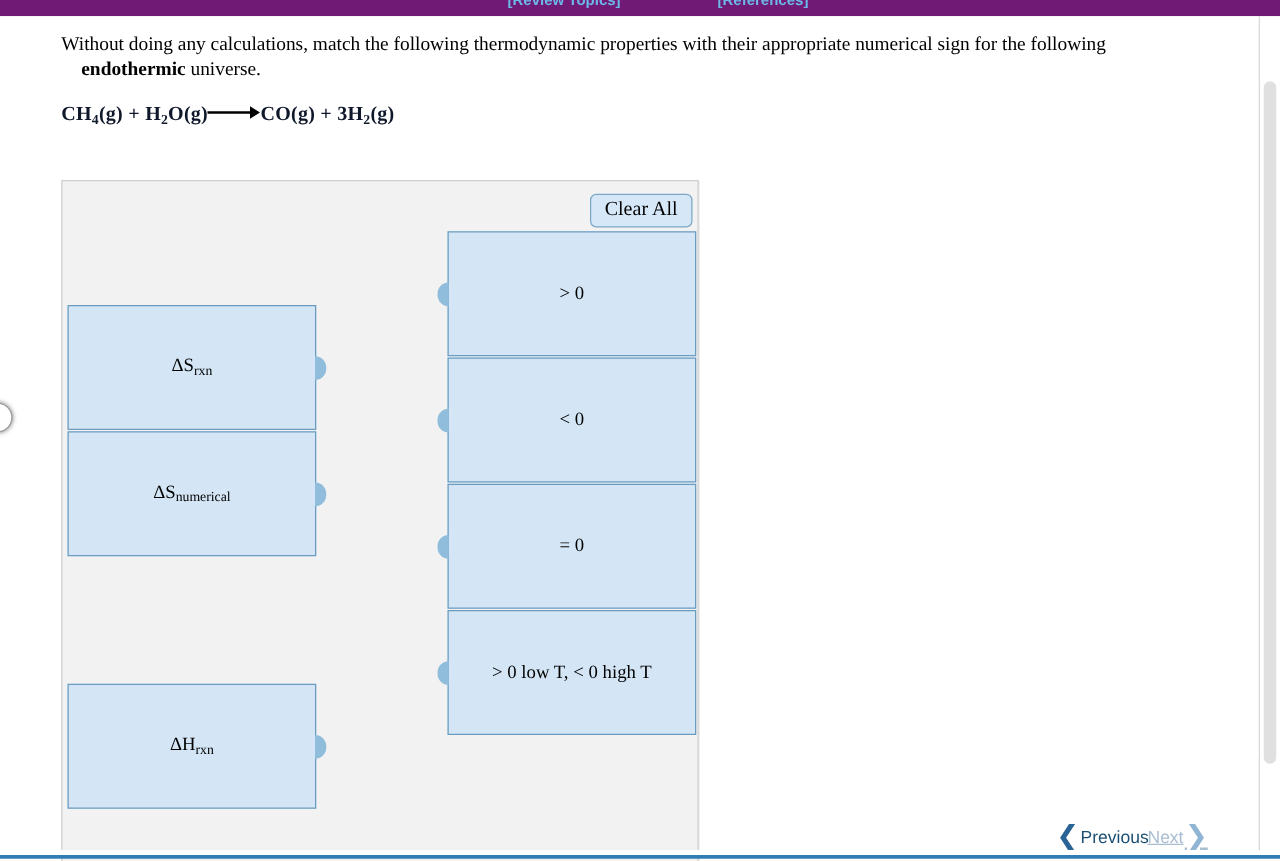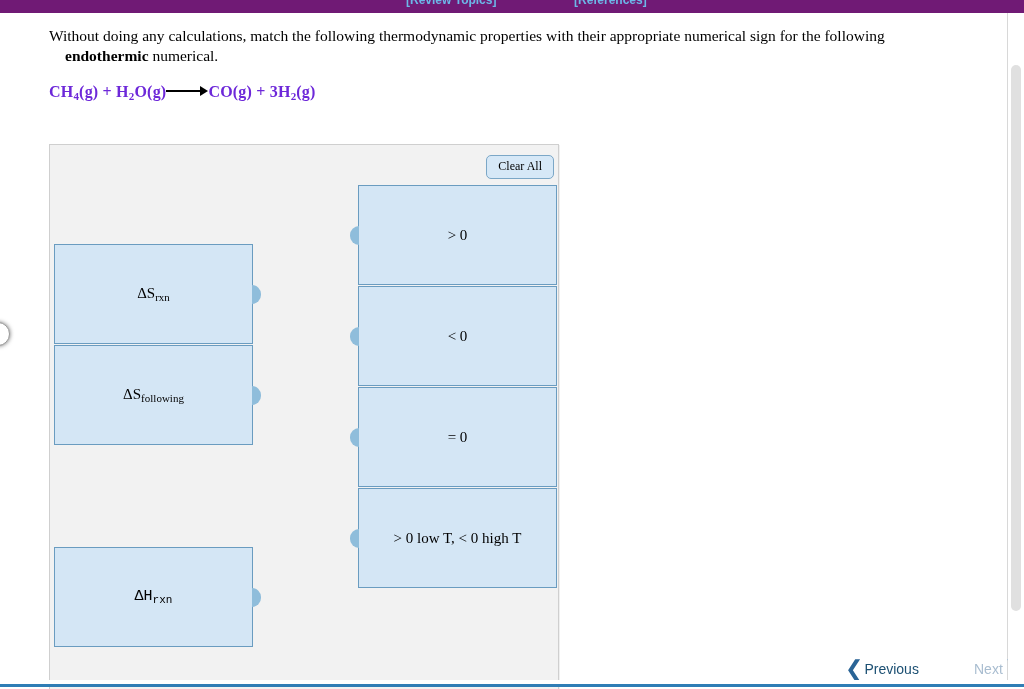--- a/index.html
+++ b/index.html
@@ -58,21 +58,21 @@
   }
   #question-text b { font-weight: bold; margin-left: 16px; }
 
   
   #reaction-equation {
     position: absolute;
     top: 70px;
     left: 49px;
     font-size: 16px;
     font-weight: bold;
-    color: #6d28d9;
+    color: #0f172a;
     letter-spacing: 0.2px;
     white-space: nowrap;
     text-align: center;
   }
   #reaction-equation sub {
     font-size: 11px;
     vertical-align: -3px;
   }
   .arrow-long {
     display: inline-block;
@@ -111,21 +111,21 @@
 
   #clear-all-button {
     position: absolute;
     top: 10px;
     right: 4px;
     background: #d6e8f7;
     border: 1px solid #7ba7c7;
     border-radius: 5px;
     padding: 3px 11px 4px 11px;
     font-family: "Liberation Serif", serif;
-    font-size: 12px;
+    font-size: 16px;
     color: #000;
     cursor: pointer;
   }
 
   
   .tile {
     position: absolute;
     background: #d4e6f5;
     border: 1px solid #6a9cc0;
     box-sizing: border-box;
@@ -198,21 +198,21 @@
   #nav-previous, #nav-next {
     position: absolute;
     font-family: "Liberation Sans", sans-serif;
     font-size: 14px;
     display: flex;
     align-items: center;
     cursor: pointer;
     user-select: none;
   }
   #nav-previous { top: 648px; left: 845px; color: #1b4f72; }
-  #nav-next     { top: 648px; left: 974px; color: #a9bdd0; }
+  #nav-next     { top: 648px; left: 918px; color: #a9bdd0; text-decoration: underline; }
   .chev {
     font-size: 22px;
     line-height: 14px;
     font-weight: normal;
   }
   #nav-previous .chev { color: #2a6496; margin-right: 1px; }
   #nav-next .chev { color: #8fb4d4; margin-left: 1px; }
 
   
   #scrollbar-track {
@@ -260,47 +260,47 @@
   <span class="toolbar-link" id="toolbar-references">[References]</span>
 </div>
 
 <div id="content-area">
 
   <div id="sidebar-handle">
     
   </div>
 
   <div id="question-text">
-    <span>Without doing any calculations, match the following thermodynamic properties with their appropriate numerical sign for the following </span><b>endothermic</b><span> numerical.</span>
+    <span>Without doing any calculations, match the following thermodynamic properties with their appropriate numerical sign for the following </span><b>endothermic</b><span> universe.</span>
   </div>
 
   <div id="reaction-equation">
     <span>CH</span><sub>4</sub><span>(g)</span>
     <span>+</span>
     <span>H</span><sub>2</sub><span>O(g)</span><span class="arrow-long"></span><span>CO(g)</span>
     <span>+</span>
     <span>3H</span><sub>2</sub><span>(g)</span>
   </div>
 
   <div id="match-panel">
 
     <button id="clear-all-button">Clear All</button>
 
     <div class="tile tile-left" style="top:99px;">
       <span class="tile-label"><span>ΔS</span><sub>rxn</sub></span>
       <span class="nub nub-right"></span>
     </div>
 
     <div class="tile tile-left" style="top:200px;">
-      <span class="tile-label"><span>ΔS</span><sub>following</sub></span>
+      <span class="tile-label"><span>ΔS</span><sub>numerical</sub></span>
       <span class="nub nub-right"></span>
     </div>
 
 
-    <div class="tile tile-left" style="top:402px;font-family:Liberation Mono, monospace;">
+    <div class="tile tile-left" style="top:402px;">
       <span class="tile-label"><span>ΔH</span><sub>rxn</sub></span>
       <span class="nub nub-right"></span>
     </div>
 
     <div class="tile tile-right" style="top:40px;">
       <span class="nub nub-left"></span>
       <span class="tile-label">&gt; 0</span>
     </div>
 
     <div class="tile tile-right" style="top:141px;">

